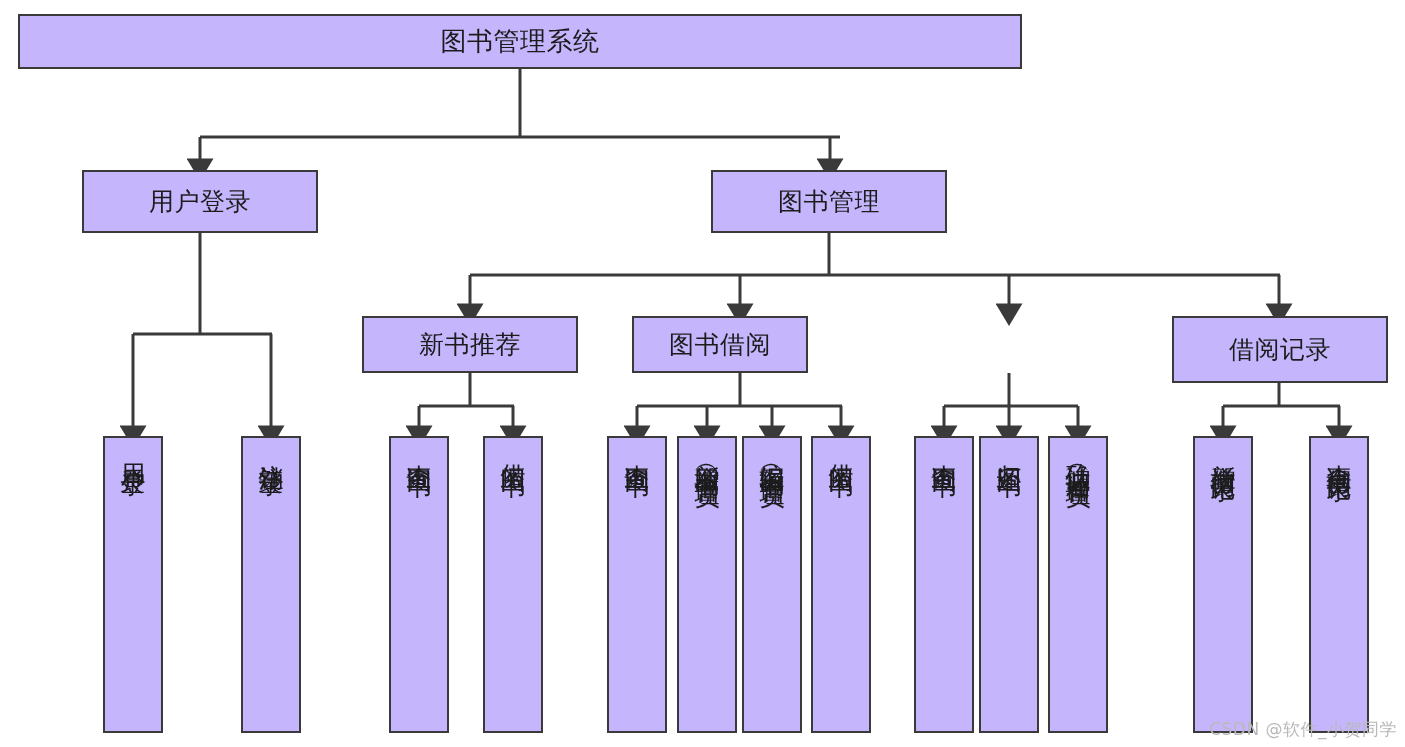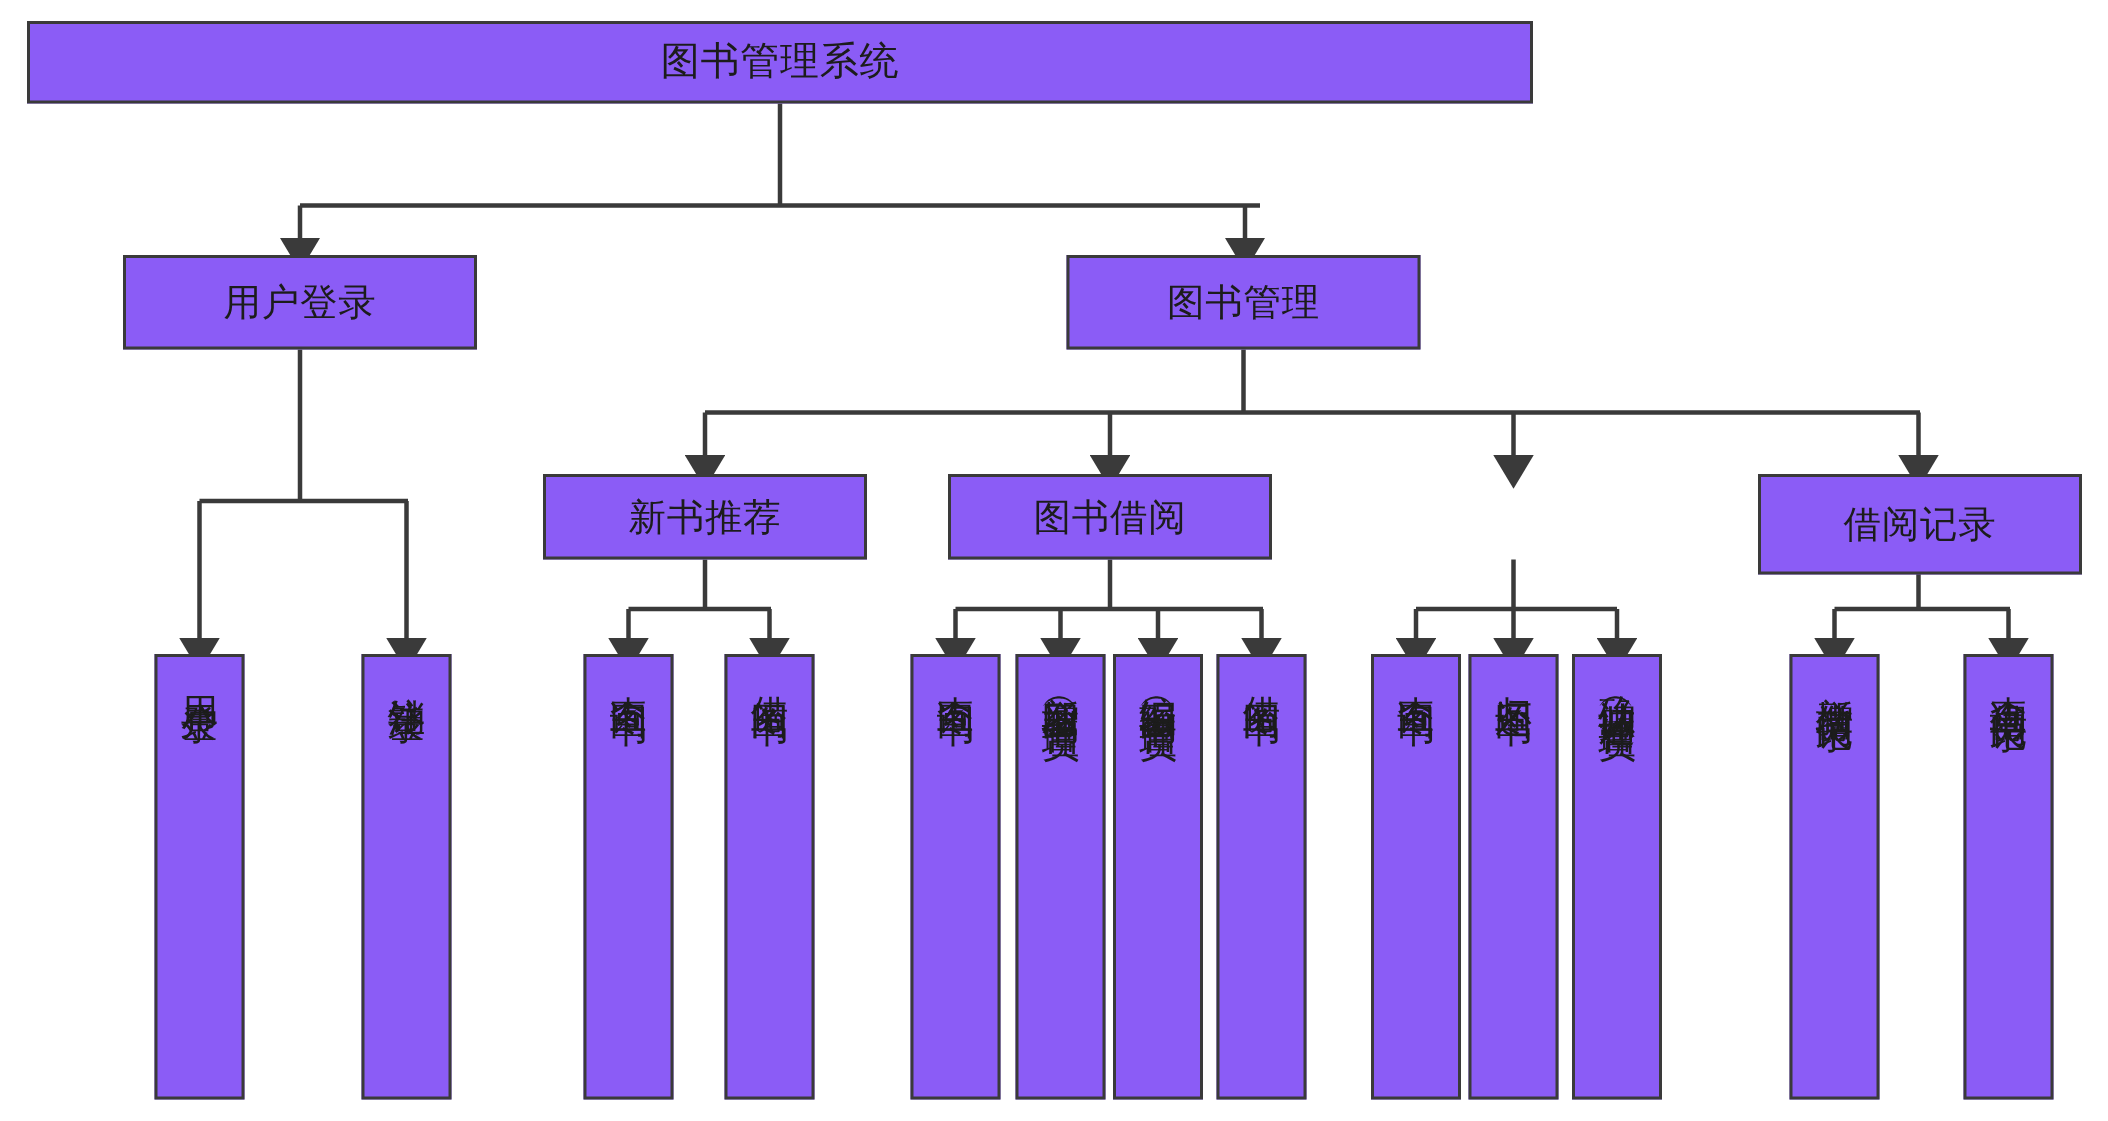--- a/index.html
+++ b/index.html
@@ -23,21 +23,21 @@
     position: absolute;
     left: 0;
     top: 0;
     width: 1405px;
     height: 747px;
     pointer-events: none;
   }
   .node {
     position: absolute;
     box-sizing: border-box;
-    background: #8b5cf6;
+    background: #c4b5fd;
     border: 2.4px solid #3a3a3a;
     display: flex;
     align-items: center;
     justify-content: center;
     text-align: left;
   }
   .node .label {
     color: #1c1c1c;
     line-height: 1.18;
     letter-spacing: 0.5px;
@@ -137,21 +137,21 @@
   <div class="node h" style="left:82px; top:170px; width:236px; height:63px;">
     <span class="label">用户登录</span>
   </div>
   <div class="node h" style="left:362px; top:316px; width:216px; height:57px;">
     <span class="label">新书推荐</span>
   </div>
 
   <div class="node h" style="left:711px; top:170px; width:236px; height:63px;">
     <span class="label">图书管理</span>
   </div>
-  <div class="node h" style="left:632px; top:316px; width:216px; height:57px;">
+  <div class="node h" style="left:632px; top:316px; width:176px; height:57px;">
     <span class="label">图书借阅</span>
   </div>
   <div class="node h" style="left:1172px; top:316px; width:216px; height:67px;">
     <span class="label">借阅记录</span>
   </div>
 
   <div class="node v" style="left:103px; top:436px; width:60px; height:297px;">
     <span class="label">用户登录</span>
   </div>
   <div class="node v" style="left:241px; top:436px; width:60px; height:297px;">
@@ -188,14 +188,15 @@
     <span class="label">确认归还（管理员）</span>
   </div>
 
   <div class="node v" style="left:1193px; top:436px; width:60px; height:297px;">
     <span class="label">新增借阅记录</span>
   </div>
   <div class="node v" style="left:1309px; top:436px; width:60px; height:297px;">
     <span class="label">查询借阅记录</span>
   </div>
 
+  <div class="watermark">CSDN @软件_小贺同学</div>
 
 </div>
 
 </body></html>

